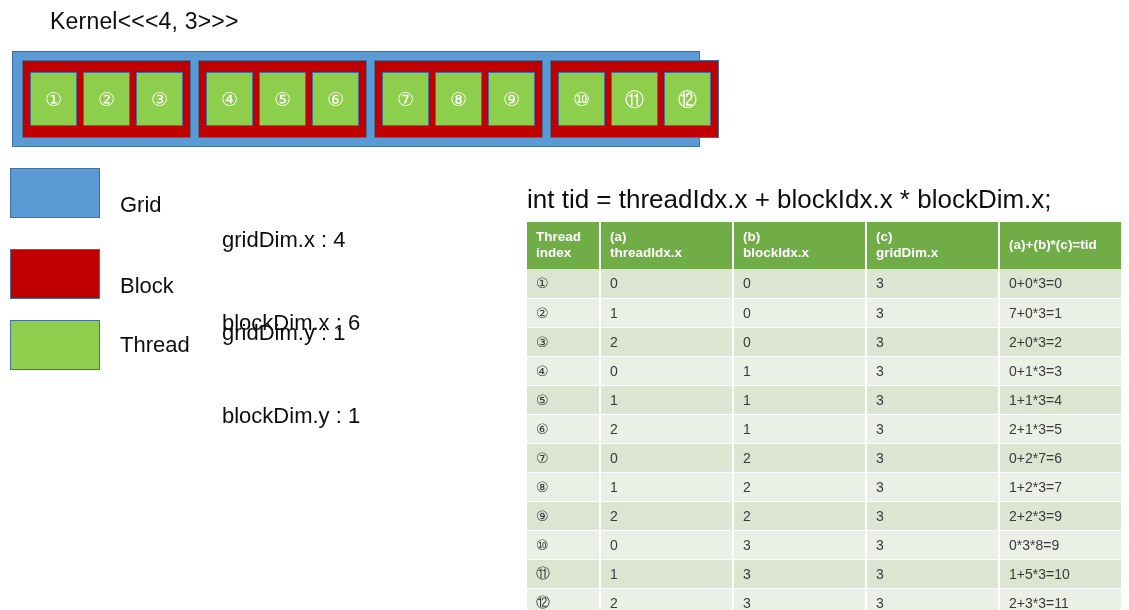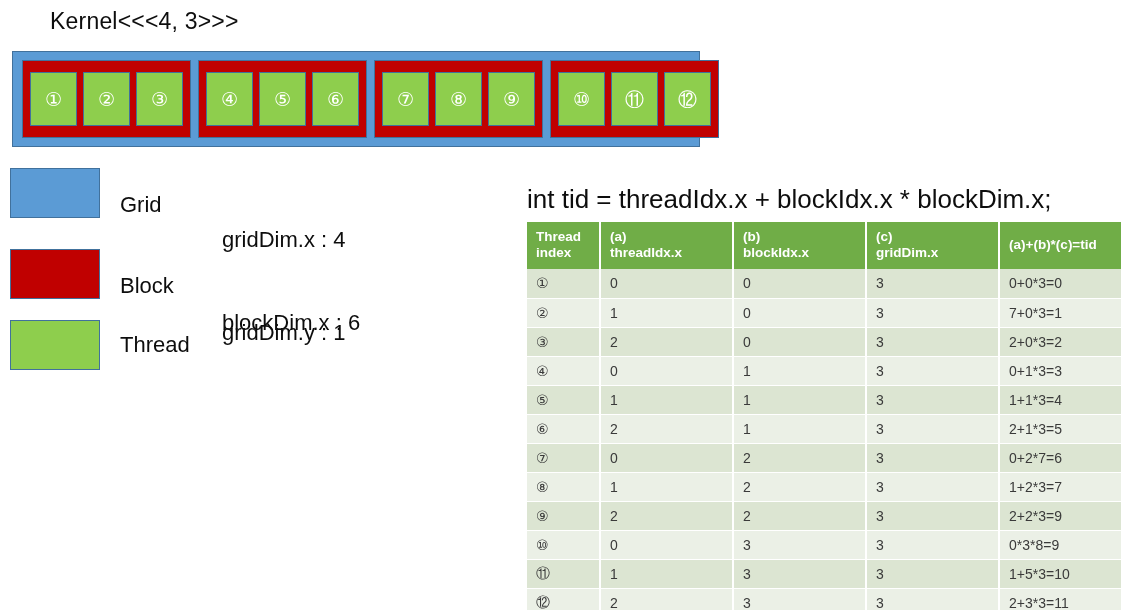--- a/index.html
+++ b/index.html
@@ -246,20 +246,21 @@
   <div class="legend-label">Thread</div>
 </div>
 
 <div class="dim-group" id="dims-grid">
   <div>gridDim.x : 4</div>
   <div>gridDim.y : 1</div>
 </div>
 
 <div class="dim-group" id="dims-block">
   <div>blockDim.x : 6</div>
+  <div>blockDim.y : 1</div>
 </div>
 
 <div id="formula">int tid = threadIdx.x + blockIdx.x * blockDim.x;</div>
 
 <table id="tid-table">
   <colgroup>
     <col class="c-idx">
       <col class="c-a">
       <col class="c-b">
       <col class="c-c">

